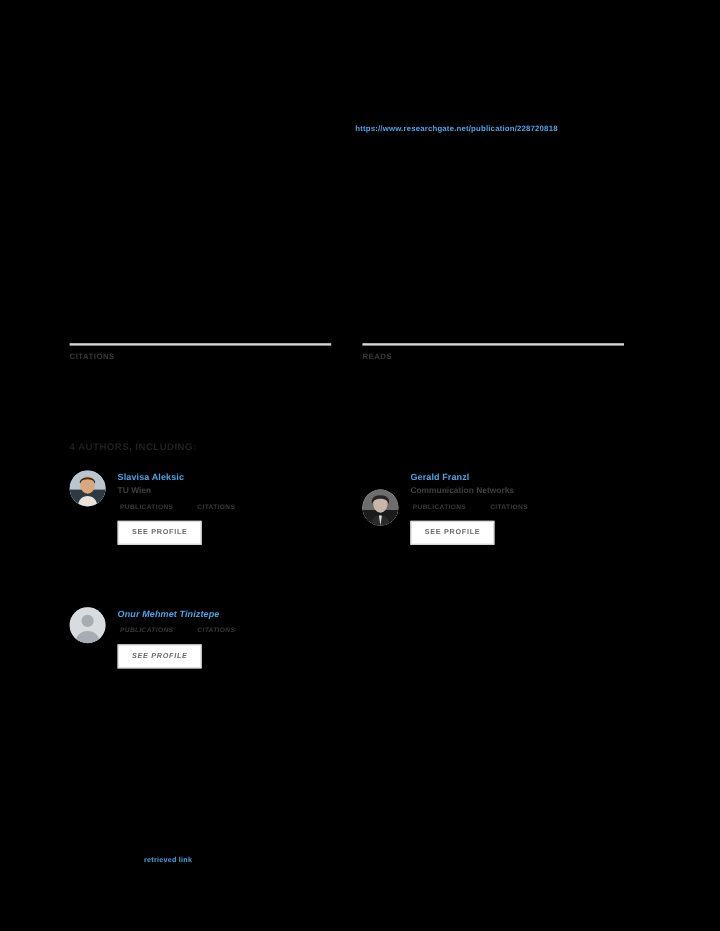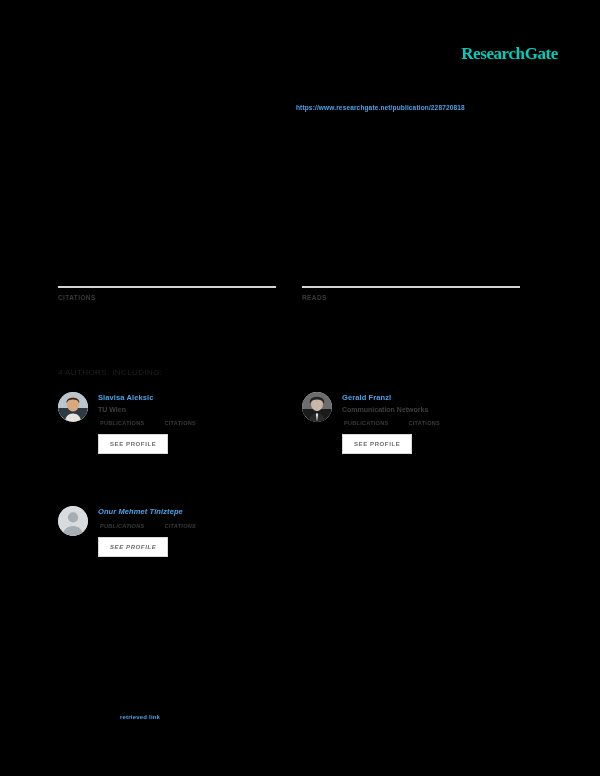--- a/index.html
+++ b/index.html
@@ -102,21 +102,21 @@
     color: #3a3a3a;
     filter: blur(0.3px);
   }
 
   
   .authors-head {
     position: absolute;
     left: 58px;
     top: 368px;
     font-size: 8px;
-    font-weight: normal;
+    font-weight: bold;
     letter-spacing: 0.4px;
     color: #231f20;
     filter: blur(0.3px);
   }
 
   .authors-grid {
     position: absolute;
     left: 58px;
     top: 392px;
     width: 462px;
@@ -125,21 +125,21 @@
     display: flex;
     justify-content: flex-start;
   }
   .author-row + .author-row { margin-top: 52px; font-style: italic; }
 
   .author {
     width: 218px;
     display: flex;
     align-items: flex-start;
   }
-  .author.right-col { margin-left: 26px; }
+  .author.right-col { margin-left: 26px; align-items: center; }
   .author.empty { visibility: hidden; }
 
   .avatar {
     width: 30px;
     height: 30px;
     border-radius: 50%;
     flex: 0 0 30px;
     overflow: hidden;
     background: #cfd3d6;
     position: relative;
@@ -204,21 +204,20 @@
     color: #4ba3e8;
     white-space: nowrap;
     filter: blur(0.35px);
   }
 </style>
 </head>
 <body>
 
 <div class="page">
 
-  <div class="rg-logo">ResearchGate</div>
 
   <div class="pub-url">https://www.researchgate.net/publication/228720818</div>
 
 
   <div class="stats">
     <div class="stat-col">
       <div class="stat-rule"></div>
       <div class="stat-value"></div>
       <div class="stat-label">CITATIONS</div>
     </div>

